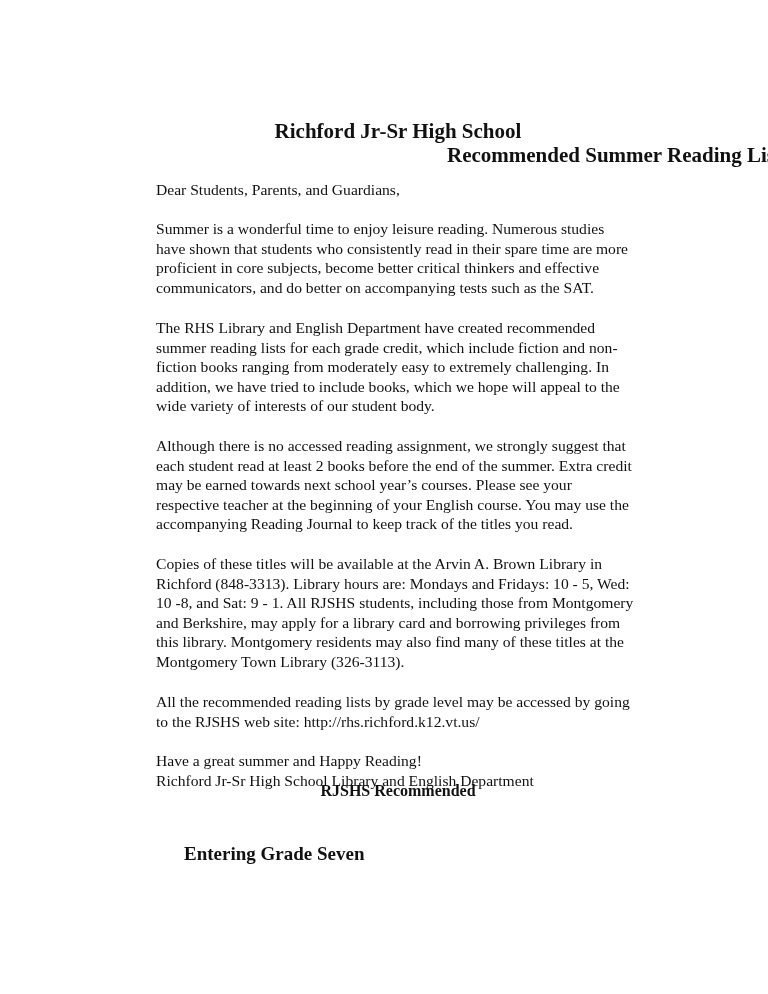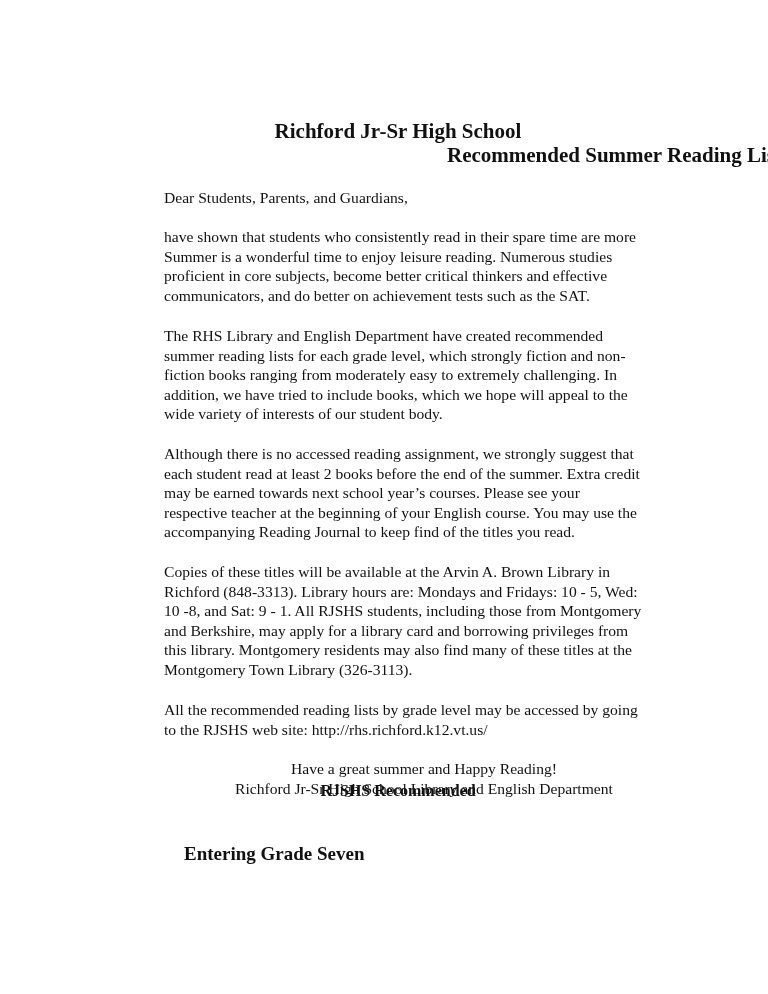--- a/index.html
+++ b/index.html
@@ -33,30 +33,30 @@
       line-height: 24px;
     }
     .title1 { top: 119px; }
     .title2 { top: 143px; text-align: right; }
     .para {
       position: absolute;
       left: 138px;
       width: 520px;
       font-size: 15.6px;
       line-height: 19.5px;
-      margin: 12px;
+      margin: 4px;
     }
     .line { display: block; white-space: nowrap; }
     .greeting { top: 176px; }
     .p1 { top: 215px; }
     .p2 { top: 314px; }
     .p3 { top: 432px; }
     .p4 { top: 550px; }
     .p5 { top: 688px; }
-    .closing { top: 747px; text-align: center; }
+    .closing { top: 747px; }
     .h2 {
       position: absolute;
       left: 0;
       width: 768px;
       text-align: center;
       font-weight: bold;
       font-size: 16px;
       line-height: 28px;
     }
     .h2a { top: 777px; }
@@ -75,40 +75,40 @@
 <body>
 
 <div class="page">
 
   <div class="title title1">Richford Jr-Sr High School</div>
   <div class="title title2">Recommended Summer Reading List</div>
 
   <p class="para greeting">Dear Students, Parents, and Guardians,</p>
 
   <p class="para p1">
+    <span class="line">Summer is a wonderful time to enjoy leisure reading. Numerous studies</span>
     <span class="line">have shown that students who consistently read in their spare time are more</span>
-    <span class="line">Summer is a wonderful time to enjoy leisure reading. Numerous studies</span>
     <span class="line">proficient in core subjects, become better critical thinkers and effective</span>
-    <span class="line">communicators, and do better on achievement tests such as the SAT.</span>
+    <span class="line">communicators, and do better on accompanying tests such as the SAT.</span>
   </p>
 
   <p class="para p2">
     <span class="line">The RHS Library and English Department have created recommended</span>
-    <span class="line">summer reading lists for each grade level, which strongly fiction and non-</span>
+    <span class="line">summer reading lists for each grade credit, which include fiction and non-</span>
     <span class="line">fiction books ranging from moderately easy to extremely challenging. In</span>
     <span class="line">addition, we have tried to include books, which we hope will appeal to the</span>
     <span class="line">wide variety of interests of our student body.</span>
   </p>
 
   <p class="para p3">
     <span class="line">Although there is no accessed reading assignment, we strongly suggest that</span>
     <span class="line">each student read at least 2 books before the end of the summer. Extra credit</span>
     <span class="line">may be earned towards next school year’s courses. Please see your</span>
     <span class="line">respective teacher at the beginning of your English course. You may use the</span>
-    <span class="line">accompanying Reading Journal to keep find of the titles you read.</span>
+    <span class="line">accompanying Reading Journal to keep track of the titles you read.</span>
   </p>
 
   <p class="para p4">
     <span class="line">Copies of these titles will be available at the Arvin A. Brown Library in</span>
     <span class="line">Richford (848-3313). Library hours are: Mondays and Fridays: 10 - 5, Wed:</span>
     <span class="line">10 -8, and Sat: 9 - 1. All RJSHS students, including those from Montgomery</span>
     <span class="line">and Berkshire, may apply for a library card and borrowing privileges from</span>
     <span class="line">this library. Montgomery residents may also find many of these titles at the</span>
     <span class="line">Montgomery Town Library (326-3113).</span>
   </p>

